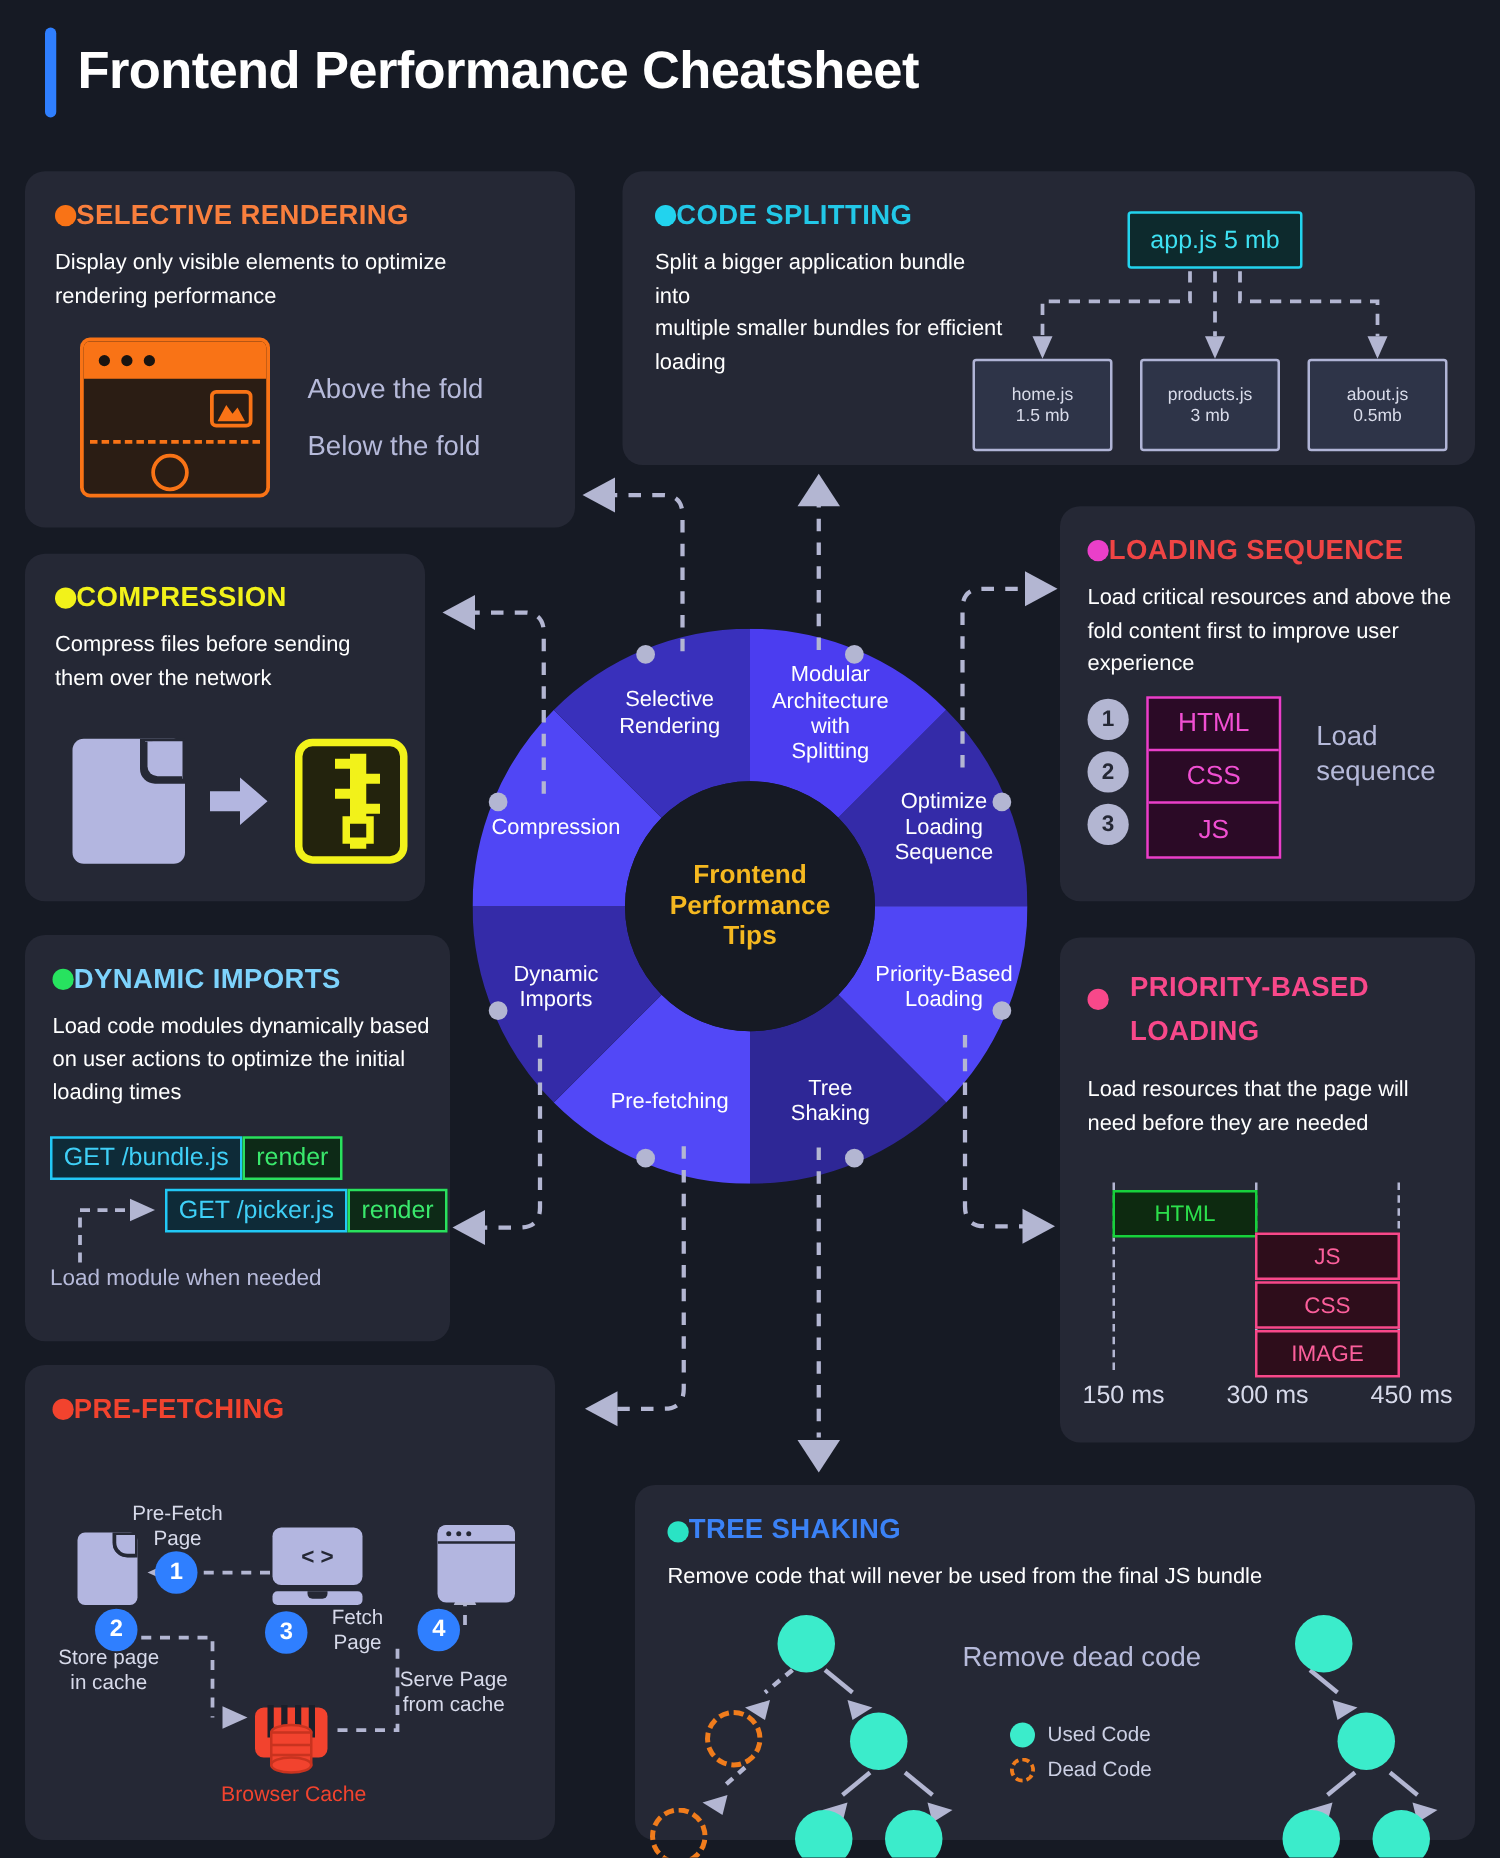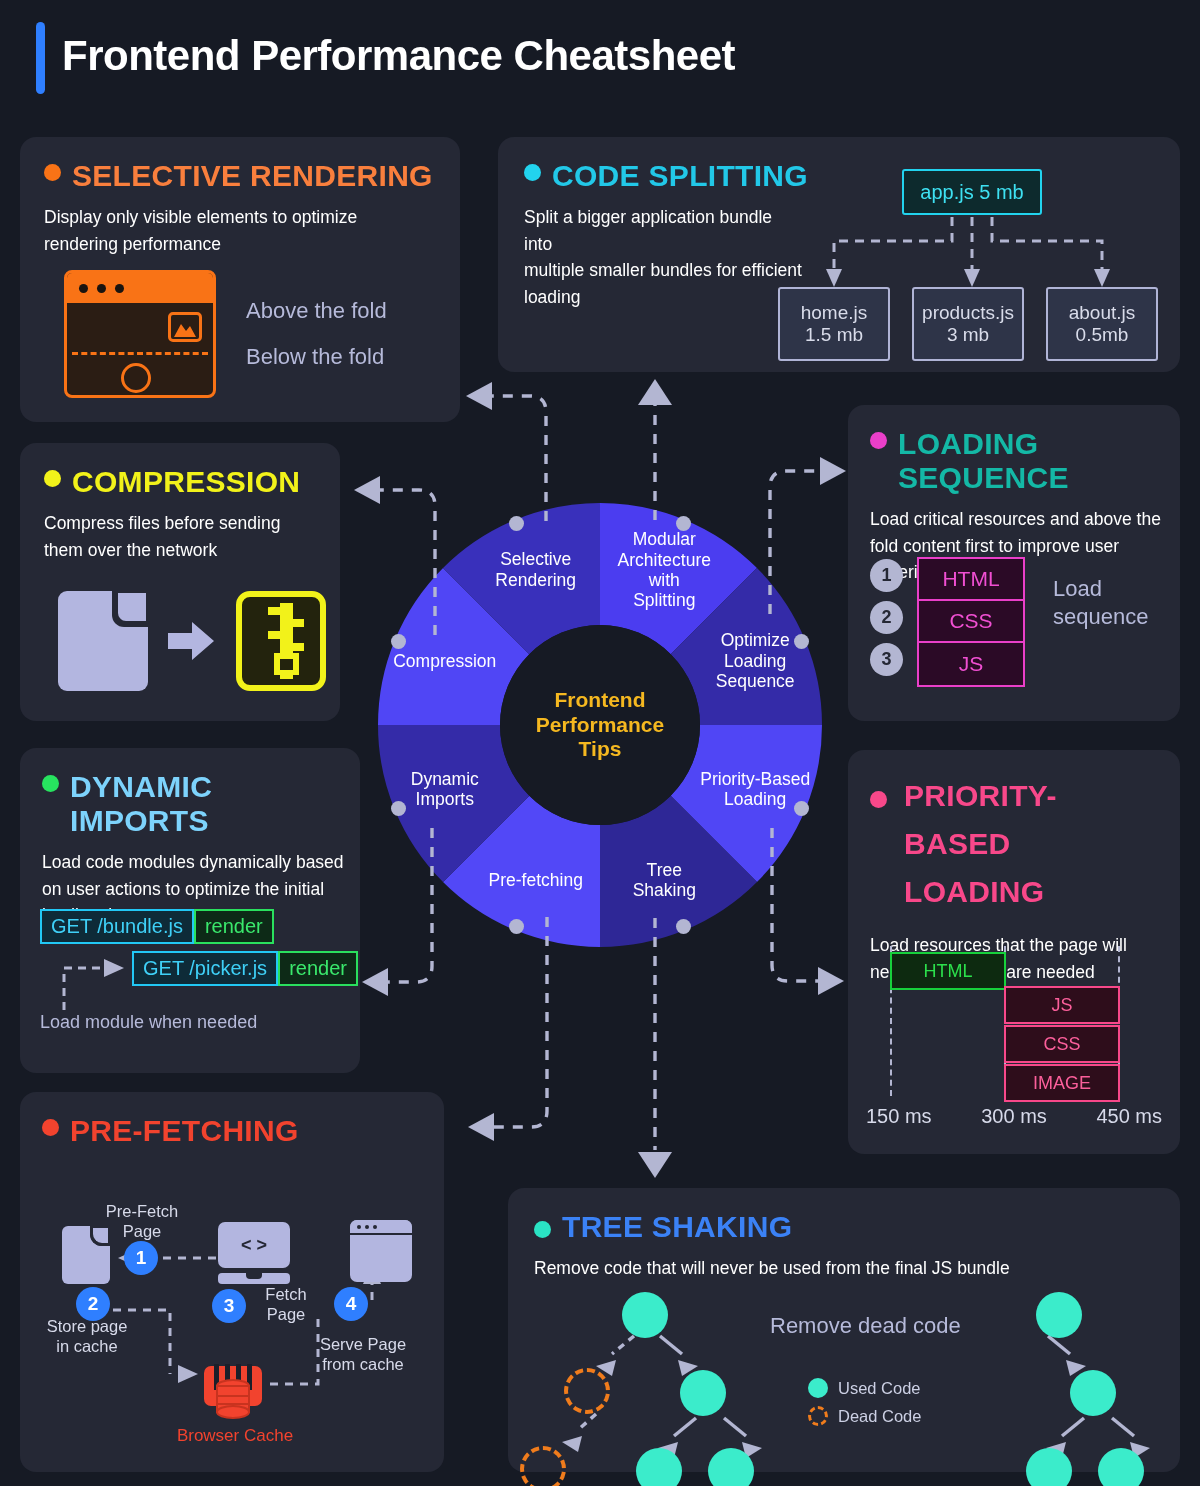--- a/index.html
+++ b/index.html
@@ -17,22 +17,22 @@
              background: #2f7fff; border-radius: 5px; }
   .hdr-title { position: absolute; left: 62px; top: 32px;
                font-size: 42px; font-weight: bold; color: #ffffff;
                letter-spacing: -0.5px; font-stretch: condensed; }
   .hdr-logo { position: absolute; left: 868px; top: 36px; display: flex;
               align-items: center; gap: 12px; }
   .hdr-logo-text { font-size: 35px; color: #e8eaf0; font-weight: bold; letter-spacing: -0.5px; }
 
   
   .panel { position: absolute; background: #252835; border-radius: 16px; }
-  .p-title { display: flex; align-items: flex-start; gap: 11px;
-             font-size: 30px; font-weight: bold; letter-spacing: 0.3px; }
+  .p-title { display: flex; align-items: flex-start; 
+             font-size: 22px; font-weight: bold; letter-spacing: 0.3px; }
   .p-dot { width: 17px; height: 17px; border-radius: 50%; flex: 0 0 17px; margin-top: 5px; }
   .p-desc { color: #ffffff; font-size: 17.5px; line-height: 1.52; margin-top: 11px; }
 
   
   #sel-rend { left: 20px; top: 137px; width: 440px; height: 285px; padding: 22px 24px; }
   .sr-title { color: #f97f3d; }
   .sr-row { position: absolute; left: 44px; top: 133px; display: flex; align-items: center; gap: 30px; }
   .sr-mock { width: 152px; height: 128px; border: 3px solid #f97316; border-radius: 8px;
              background: #2b1d14; overflow: hidden; position: relative; }
   .sr-bar { height: 30px; background: #f97316; display: flex; align-items: center;
@@ -52,21 +52,21 @@
   .cs-title { color: #22c8e8; }
   .cs-desc { width: 280px; }
   .cs-diagram { position: absolute; left: 280px; top: 20px; width: 380px; height: 190px; }
   .box-app { position: absolute; left: 124px; top: 12px; width: 140px; height: 46px;
              border: 2.5px solid #22d3ee; background: #0d2a2d; border-radius: 3px;
              display: flex; align-items: center; justify-content: center;
              color: #3ee1f2; font-size: 20px; }
   .box-leaf { position: absolute; top: 130px; width: 112px; height: 74px;
               border: 2px solid #b0b4d6; background: #2e3448; border-radius: 3px;
               display: flex; flex-direction: column; align-items: center; justify-content: center;
-              color: #d9dcea; font-size: 19px; line-height: 1.18; }
+              color: #d9dcea; font-size: 14px; line-height: 1.18; }
   #leaf0 { left: 0px; } #leaf1 { left: 134px; } #leaf2 { left: 268px; }
 
   
   #compression { left: 20px; top: 443px; width: 320px; height: 278px; padding: 22px 24px; }
   .cp-title { color: #f2f21a; }
   .cp-row { position: absolute; left: 38px; top: 148px; display: flex; align-items: center; gap: 20px; }
   .file-ico { width: 90px; height: 100px; position: relative; }
   .file-body { position: absolute; inset: 0; background: #b3b6e0; border-radius: 9px; }
   .file-fold { position: absolute; right: 0; top: 0; width: 36px; height: 36px;
                background: #252835; border-bottom-left-radius: 12px; }
@@ -113,21 +113,21 @@
               background: #252835; border-bottom-left-radius: 4px; border-bottom-right-radius: 4px; }
   .brow { position: absolute; left: 330px; top: 16px; width: 62px; height: 62px;
           background: #b3b6e0; border-radius: 7px; overflow: hidden; }
   .brow-bar { height: 15px; background: #b3b6e0; border-bottom: 2px solid #252835;
               display: flex; align-items: center; gap: 4px; padding-left: 7px; }
   .brow-bar i { width: 4px; height: 4px; border-radius: 50%; background: #252835; display:block; }
   .cache-ico { position: absolute; left: 182px; top: 160px; width: 62px; height: 56px; }
 
   
   #load-seq { left: 848px; top: 405px; width: 332px; height: 316px; padding: 22px 22px; }
-  .ls-title { color: #14b8a6; }
+  .ls-title { color: #ef4444; }
   .ls-row { position: absolute; left: 22px; top: 152px; display: flex; align-items: flex-start; gap: 14px; }
   .ls-nums { display: flex; flex-direction: column; gap: 9px; padding-top: 2px; }
   .ls-num { width: 33px; height: 33px; border-radius: 50%; background: #b3b6d2;
             color: #252835; font-size: 18px; font-weight: bold;
             display: flex; align-items: center; justify-content: center; }
   .ls-stack { border: 2px solid #ea3fc9; background: #2b0a26; }
   .ls-item { width: 104px; height: 42px; display: flex; align-items: center;
              justify-content: center; color: #f04fd2; font-size: 21px;
              border-bottom: 2px solid #ea3fc9; }
   .ls-item:last-child { border-bottom: none; }

